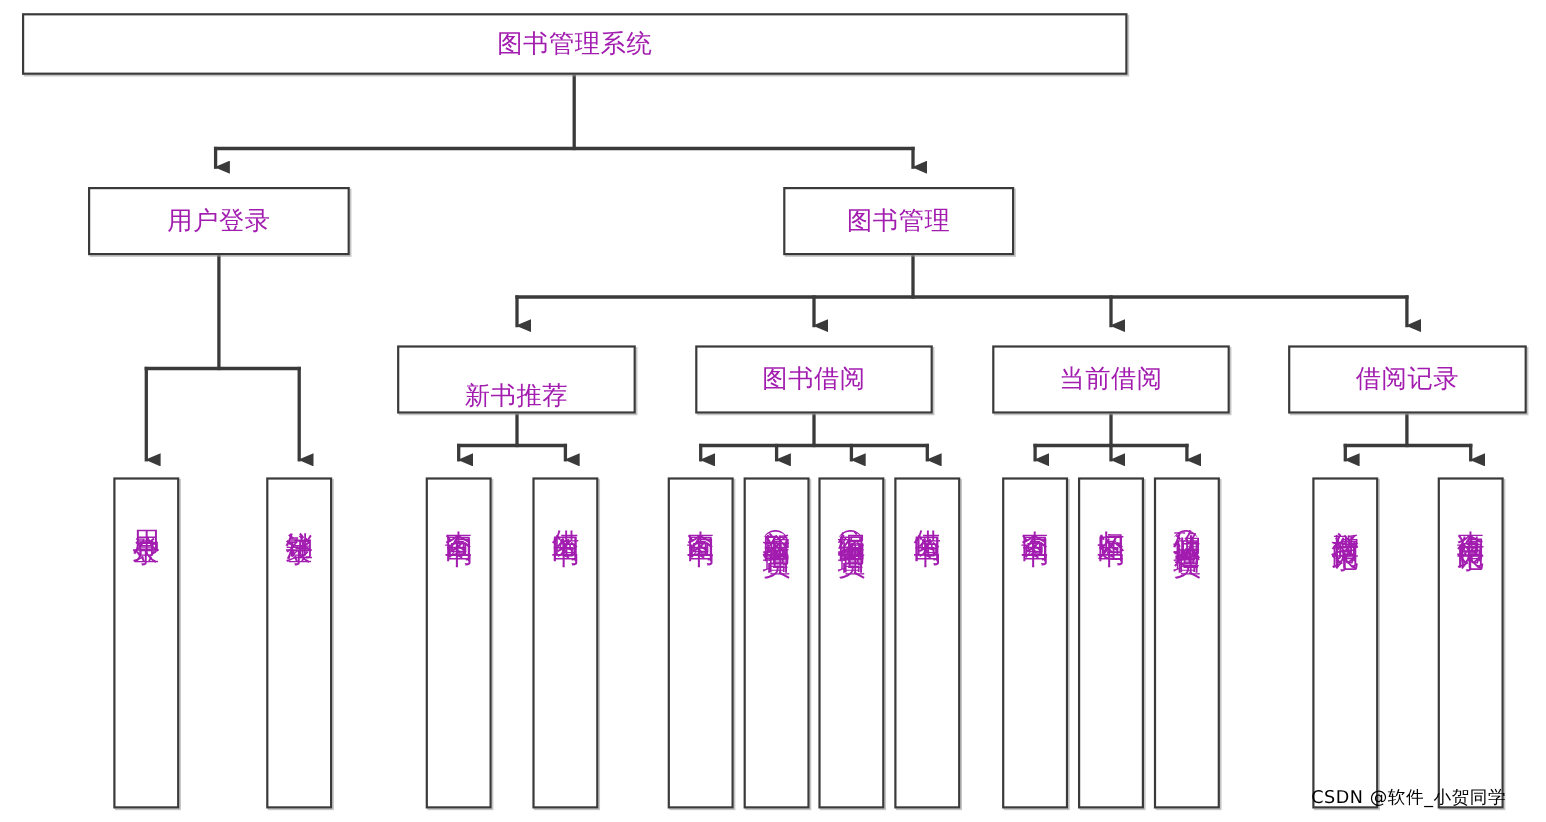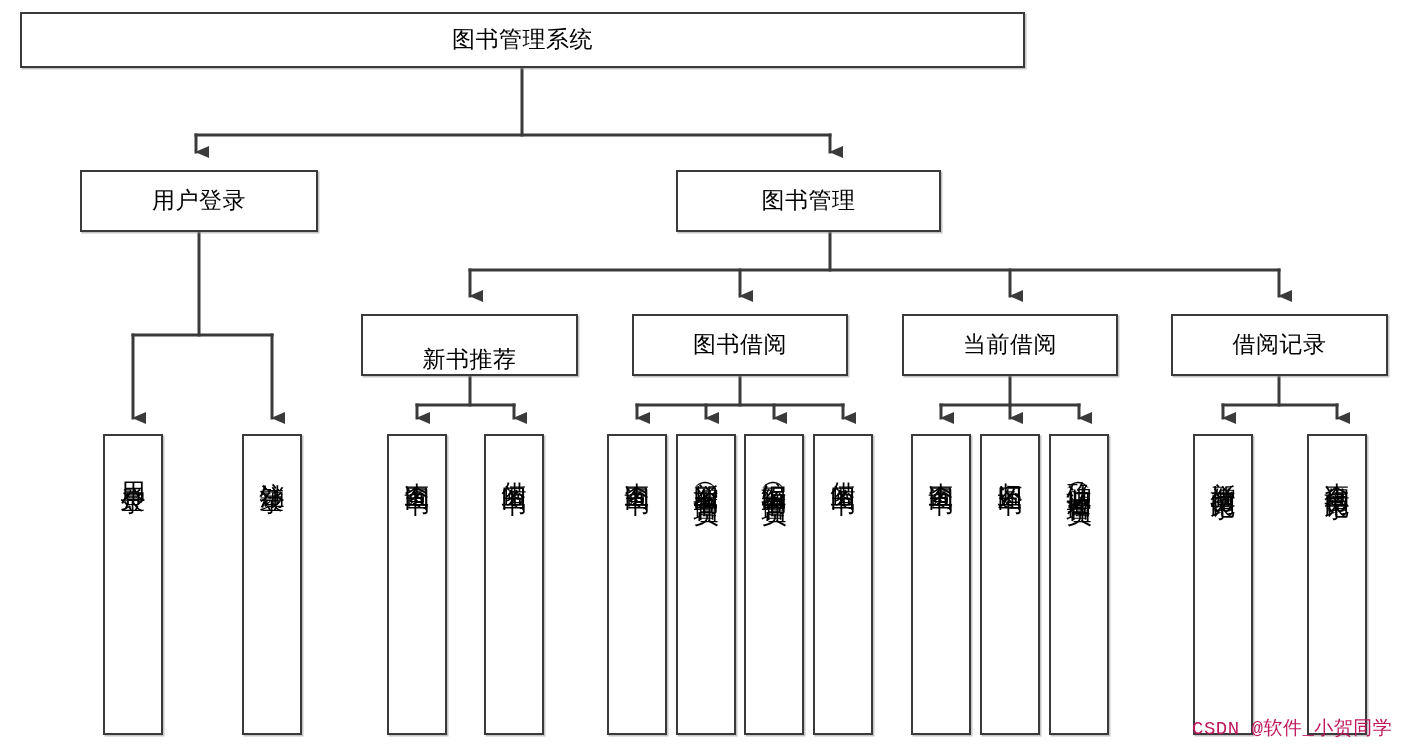--- a/index.html
+++ b/index.html
@@ -29,23 +29,22 @@
   }
   .node {
     position: absolute;
     box-sizing: border-box;
     background: #ffffff;
     border: 2.5px solid #3a3a3a;
     display: flex;
     align-items: center;
     justify-content: center;
     text-align: center;
-    color: #000000;
+    color: #a21caf;
     box-shadow: 1.5px 1.5px 0 rgba(150,150,150,0.55);
-    font-family: Liberation Serif, serif;
   }
   .node .label {
     display: block;
     line-height: 1.16;
     letter-spacing: 0.5px;
   }
   .node.horiz .label {
     font-size: 23px;
   }
   .node.root .label {
@@ -59,26 +58,25 @@
   .node.vert .label {
     writing-mode: vertical-rl;
     text-orientation: upright;
     font-size: 25px;
     letter-spacing: 3px;
     line-height: 1;
     white-space: nowrap;
   }
   .watermark {
     position: absolute;
-    font-size: 19px;
-    color: #be185d;
+    font-size: 16px;
+    color: #000000;
     letter-spacing: 0.5px;
     white-space: nowrap;
     user-select: none;
-    font-family: Liberation Mono, monospace;
   }
 </style>
 </head>
 <body>
 
 <div id="canvas">
 
   <svg class="wires" viewBox="0 0 1405 747" xmlns="http://www.w3.org/2000/svg">
     <defs>
       <marker id="arrow" viewBox="0 0 12 14" refX="6" refY="13" markerWidth="12" markerHeight="14" orient="auto-start-reverse" markerUnits="userSpaceOnUse">
@@ -130,21 +128,21 @@
   </svg>
 
   <div class="node root horiz" style="left:20px; top:12px; width:1005px; height:56px;">
     <span class="label">图书管理系统</span>
   </div>
 
   <div class="node horiz" style="left:80px; top:170px; width:238px; height:62px;">
     <span class="label">用户登录</span>
   </div>
 
-  <div class="node horiz" style="left:676px; top:170px; width:265px; height:62px;">
+  <div class="node horiz" style="left:712px; top:170px; width:210px; height:62px;">
     <span class="label">图书管理</span>
   </div>
 
   <div class="node horiz" style="left:361px; top:314px; width:217px; height:62px;align-items:flex-end;">
     <span class="label">新书推荐</span>
   </div>
 
   <div class="node horiz" style="left:902px; top:314px; width:216px; height:62px;">
     <span class="label">当前借阅</span>
   </div>

